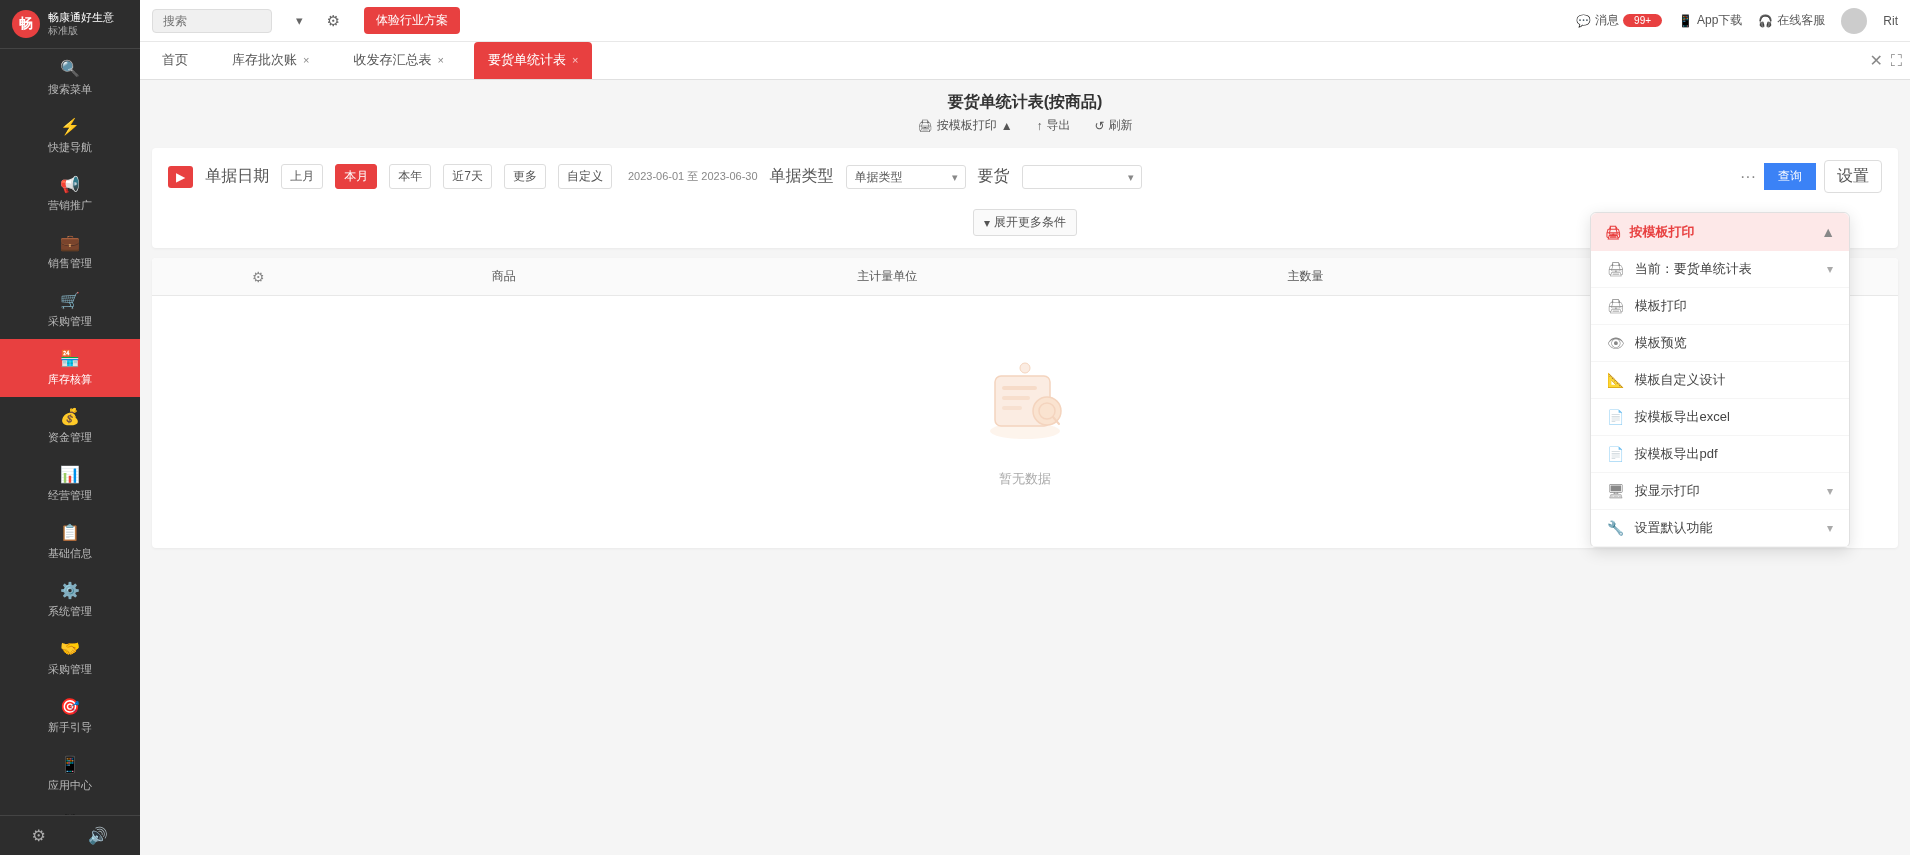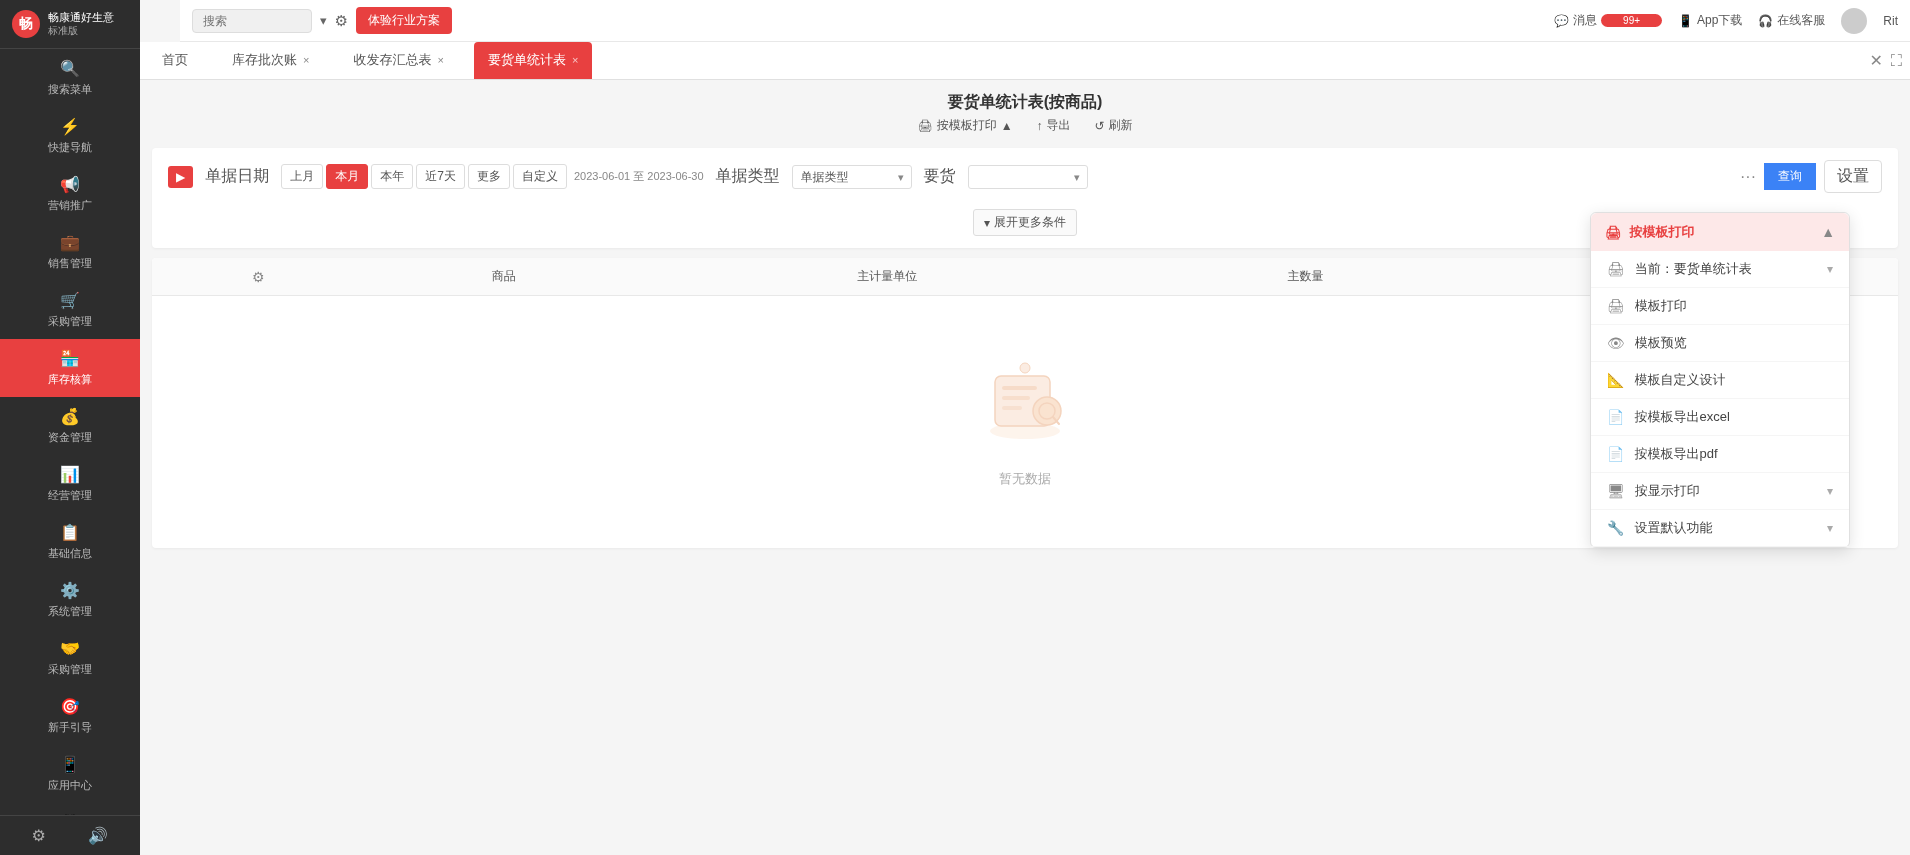--- a/index.html
+++ b/index.html
@@ -65,22 +65,21 @@
     }
 
     
     .topbar {
       height: 42px;
       background: #fff;
       border-bottom: 1px solid #e8e8e8;
       display: flex;
       align-items: center;
       padding: 0 12px;
-      gap: 8px;
-      margin-left: 40px;
+      gap: 24px;
     }
     .topbar-search {
       background: #f0f0f0;
       border: 1px solid #ddd;
       border-radius: 4px;
       padding: 4px 10px;
       font-size: 12px;
       color: #999;
       width: 120px;
     }
@@ -102,21 +101,21 @@
       gap: 16px;
       color: #555;
       font-size: 12px;
     }
     .topbar-right-item { display: flex; align-items: center; gap: 4px; cursor: pointer; }
     .badge {
       background: #e84040;
       color: white;
       border-radius: 8px;
       font-size: 10px;
-      padding: 1px 22px;
+      padding: 1px 11px;
       min-width: 16px;
       text-align: center;
     }
     .user-avatar {
       width: 26px; height: 26px;
       background: #ccc;
       border-radius: 50%;
     }
     .user-name { color: #555; font-size: 12px; }
 
@@ -189,21 +188,21 @@
       margin-bottom: 10px;
       box-shadow: 0 1px 3px rgba(0,0,0,0.05);
     }
     .filter-row {
       display: flex;
       align-items: center;
       gap: 12px;
       flex-wrap: wrap;
     }
     .filter-label { color: #555; font-size: 16px; white-space: nowrap; }
-    .date-btns { display: flex; gap: 3px; align-items: center; }
+    .date-btns { display: flex; gap: 12px; align-items: center; }
     .date-btn {
       padding: 3px 8px;
       border: 1px solid #ddd;
       border-radius: 3px;
       background: #fff;
       color: #555;
       font-size: 12px;
       cursor: pointer;
     }
     .date-btn.active {

